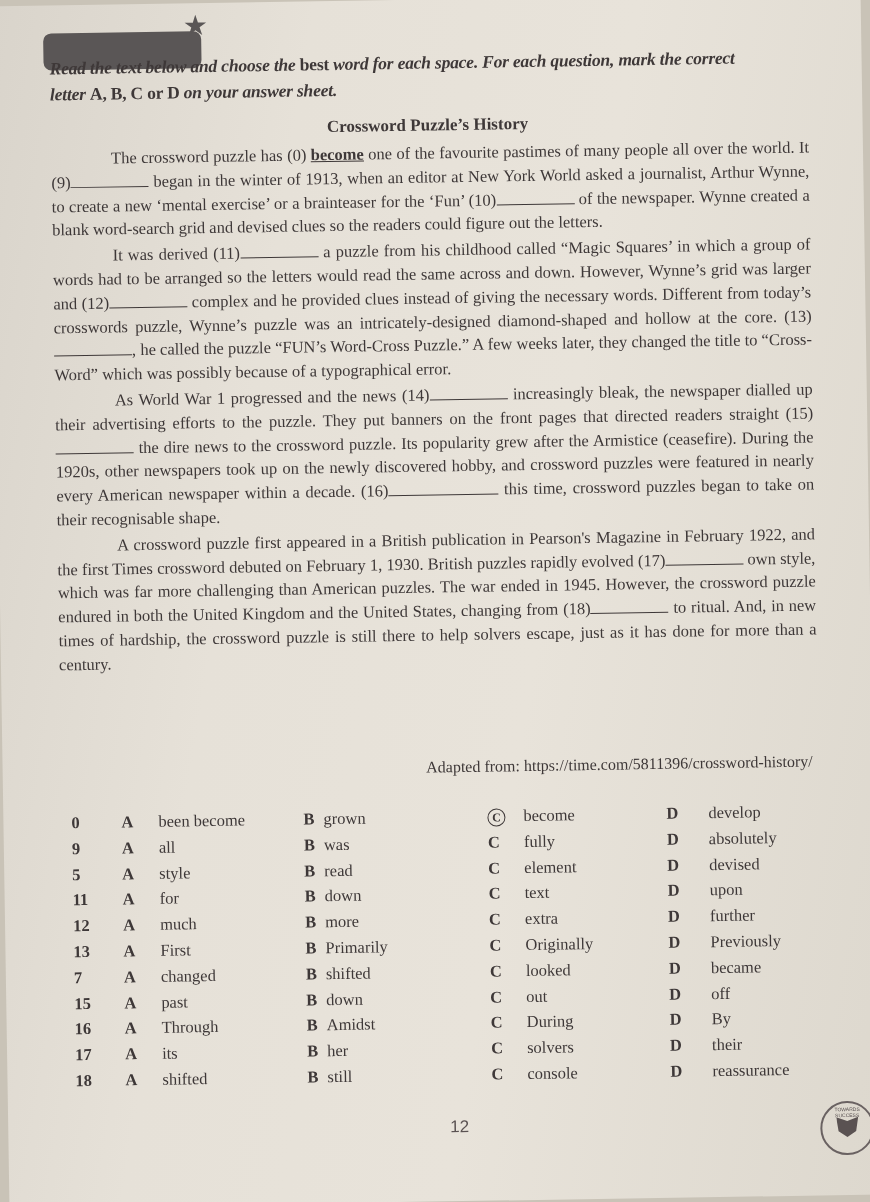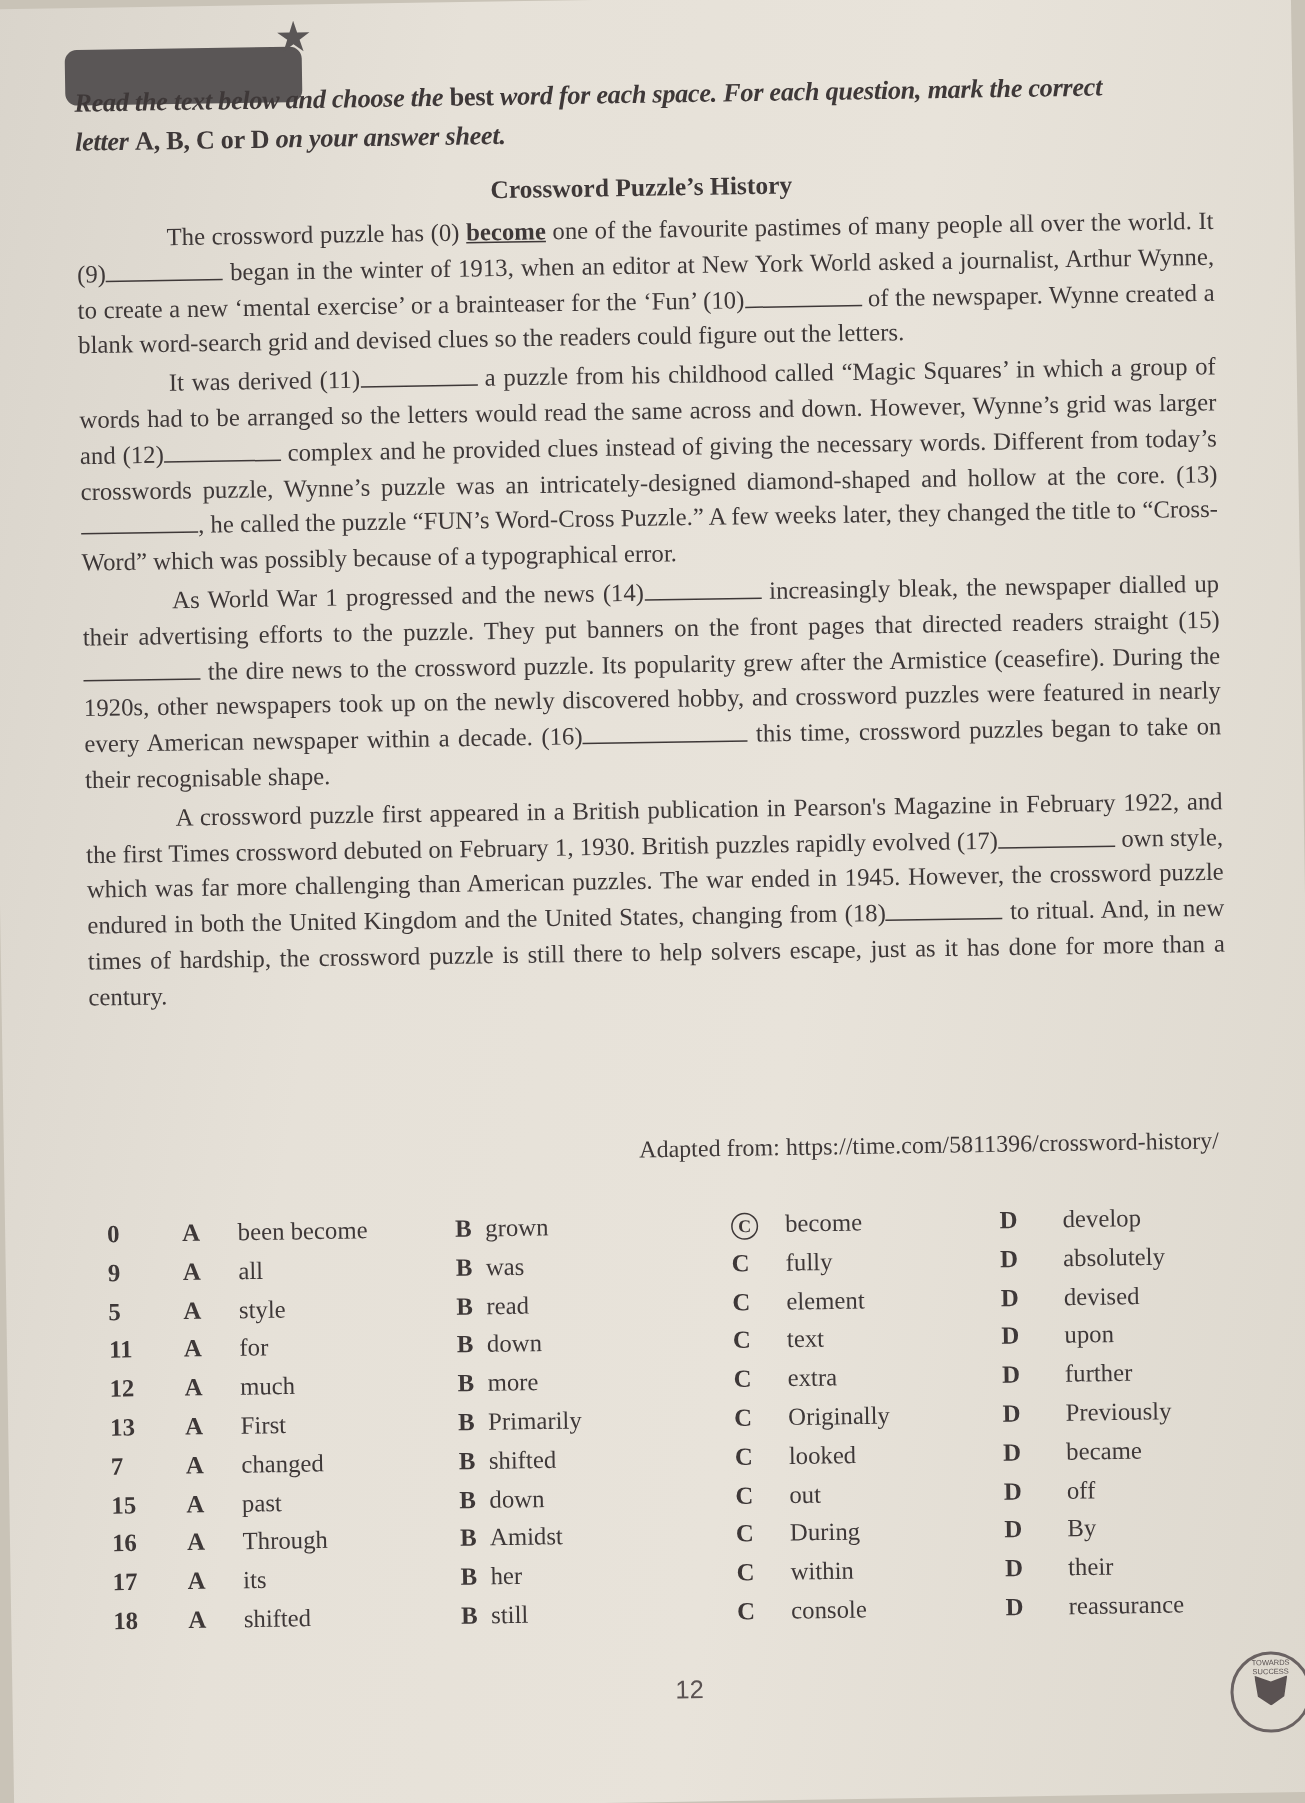--- a/index.html
+++ b/index.html
@@ -212,21 +212,21 @@
         <span class="ld">D</span>
         <span class="vd">By</span>
       </div>
       <div class="opt-row">
         <span class="qn">17</span>
         <span class="la">A</span>
         <span class="va">its</span>
         <span class="lb">B</span>
         <span class="vb">her</span>
         <span class="lc">C</span>
-        <span class="vc">within</span>
+        <span class="vc">solvers</span>
         <span class="ld">D</span>
         <span class="vd">their</span>
       </div>
       <div class="opt-row">
         <span class="qn">18</span>
         <span class="la">A</span>
         <span class="va">shifted</span>
         <span class="lb">B</span>
         <span class="vb">still</span>
         <span class="lc">C</span>

